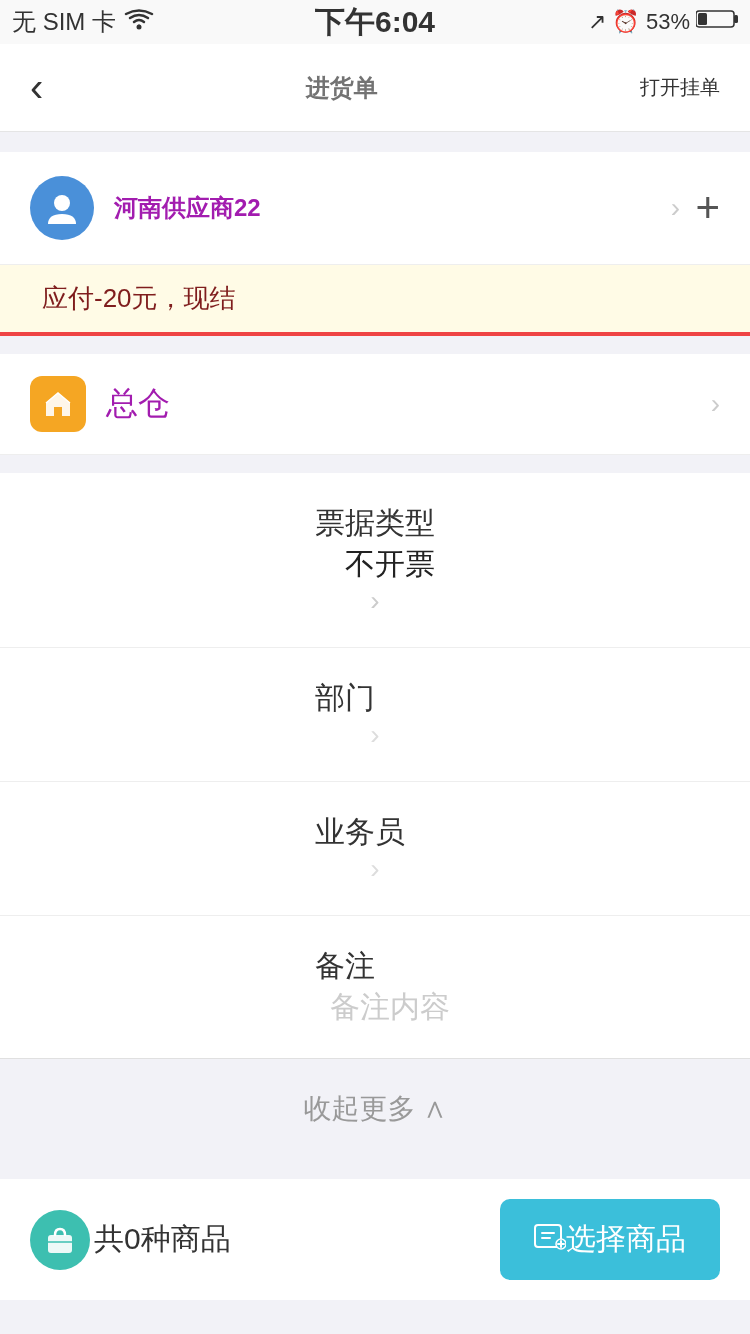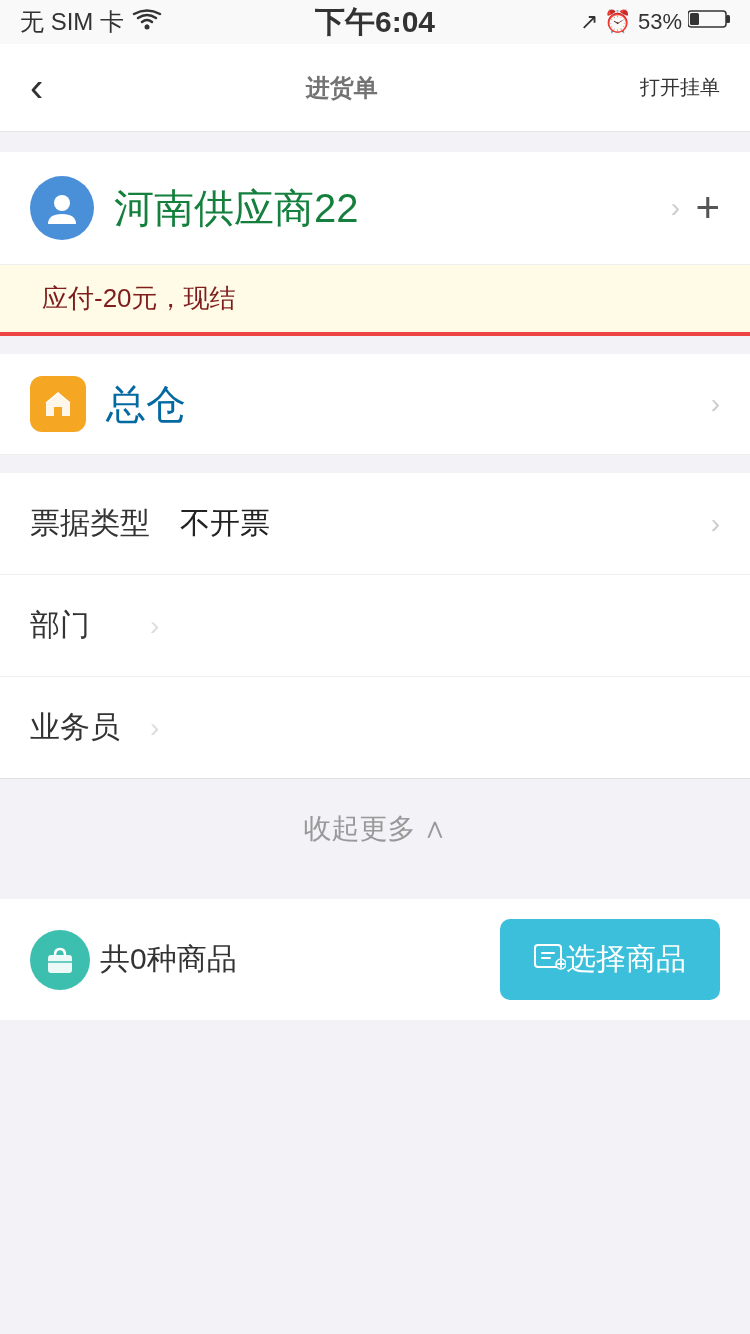--- a/index.html
+++ b/index.html
@@ -13,21 +13,21 @@
       color: #333;
     }
 
     
     .status-bar {
       height: 44px;
       background: #f9f9f9;
       display: flex;
       align-items: center;
       justify-content: space-between;
-      padding: 0 20px;
+      padding: 0 12px;
       font-size: 24px;
       font-weight: 500;
     }
     .status-left {
       display: flex;
       align-items: center;
       gap: 8px;
       font-size: 24px;
     }
     .status-center {
@@ -98,22 +98,23 @@
       border-radius: 50%;
       background: #4a90d9;
       display: flex;
       align-items: center;
       justify-content: center;
       margin-right: 20px;
       flex-shrink: 0;
     }
     .supplier-name {
       flex: 1;
-      font-size: 40px;
-      color: #15803d;
+      font-size: 24px;
+      color: #a21caf;
+      font-weight: bold;
     }
     .chevron {
       color: #ccc;
       font-size: 28px;
       margin-right: 40px;
     }
     .add-btn {
       font-size: 42px;
       color: #555;
       cursor: pointer;
@@ -147,35 +148,36 @@
       display: flex;
       align-items: center;
       justify-content: center;
       margin-right: 20px;
       font-size: 28px;
       color: #fff;
       flex-shrink: 0;
     }
     .warehouse-name {
       flex: 1;
-      font-size: 40px;
-      color: #0369a1;
+      font-size: 32px;
+      color: #a21caf;
     }
 
     
     .form-section {
       background: #fff;
       margin-top: 0;
     }
     .form-row {
       display: flex;
       align-items: center;
       padding: 30px 30px;
       border-bottom: 1px solid #eee;
       min-height: 90px;
+      flex-direction: column;
     }
     .form-row:last-child {
       border-bottom: none;
     }
     .form-label {
       font-size: 30px;
       color: #333;
       width: 120px;
       flex-shrink: 0;
     }
@@ -216,21 +218,21 @@
       background: #fff;
       display: flex;
       align-items: center;
       padding: 20px 30px;
       justify-content: space-between;
       margin-top: 20px;
     }
     .product-info {
       display: flex;
       align-items: center;
-      gap: 10px;
+      gap: 4px;
     }
     .product-icon {
       width: 60px;
       height: 60px;
       border-radius: 50%;
       background: #3dbfb0;
       display: flex;
       align-items: center;
       justify-content: center;
       font-size: 28px;
@@ -340,20 +342,24 @@
   <div class="form-row">
     <span class="form-label">部门</span>
     <span class="form-chevron form-chevron-disabled">›</span>
   </div>
 
   <div class="form-row">
     <span class="form-label">业务员</span>
     <span class="form-chevron form-chevron-disabled">›</span>
   </div>
 
+  <div class="form-row">
+    <span class="form-label">备注</span>
+    <span class="form-placeholder">备注内容</span>
+  </div>
 </div>
 
 <div class="collapse-row">收起更多 ∧</div>
 
 <div class="bottom-section">
   <div class="product-info">
     <div class="product-icon">
       <svg width="34" height="34" viewBox="0 0 34 34">
         <rect x="5" y="12" width="24" height="18" rx="3" fill="#fff" opacity="0.9"></rect>
         <path d="M12 12 Q12 6 17 6 Q22 6 22 12" fill="none" stroke="#fff" stroke-width="2.5" stroke-linecap="round"></path>

